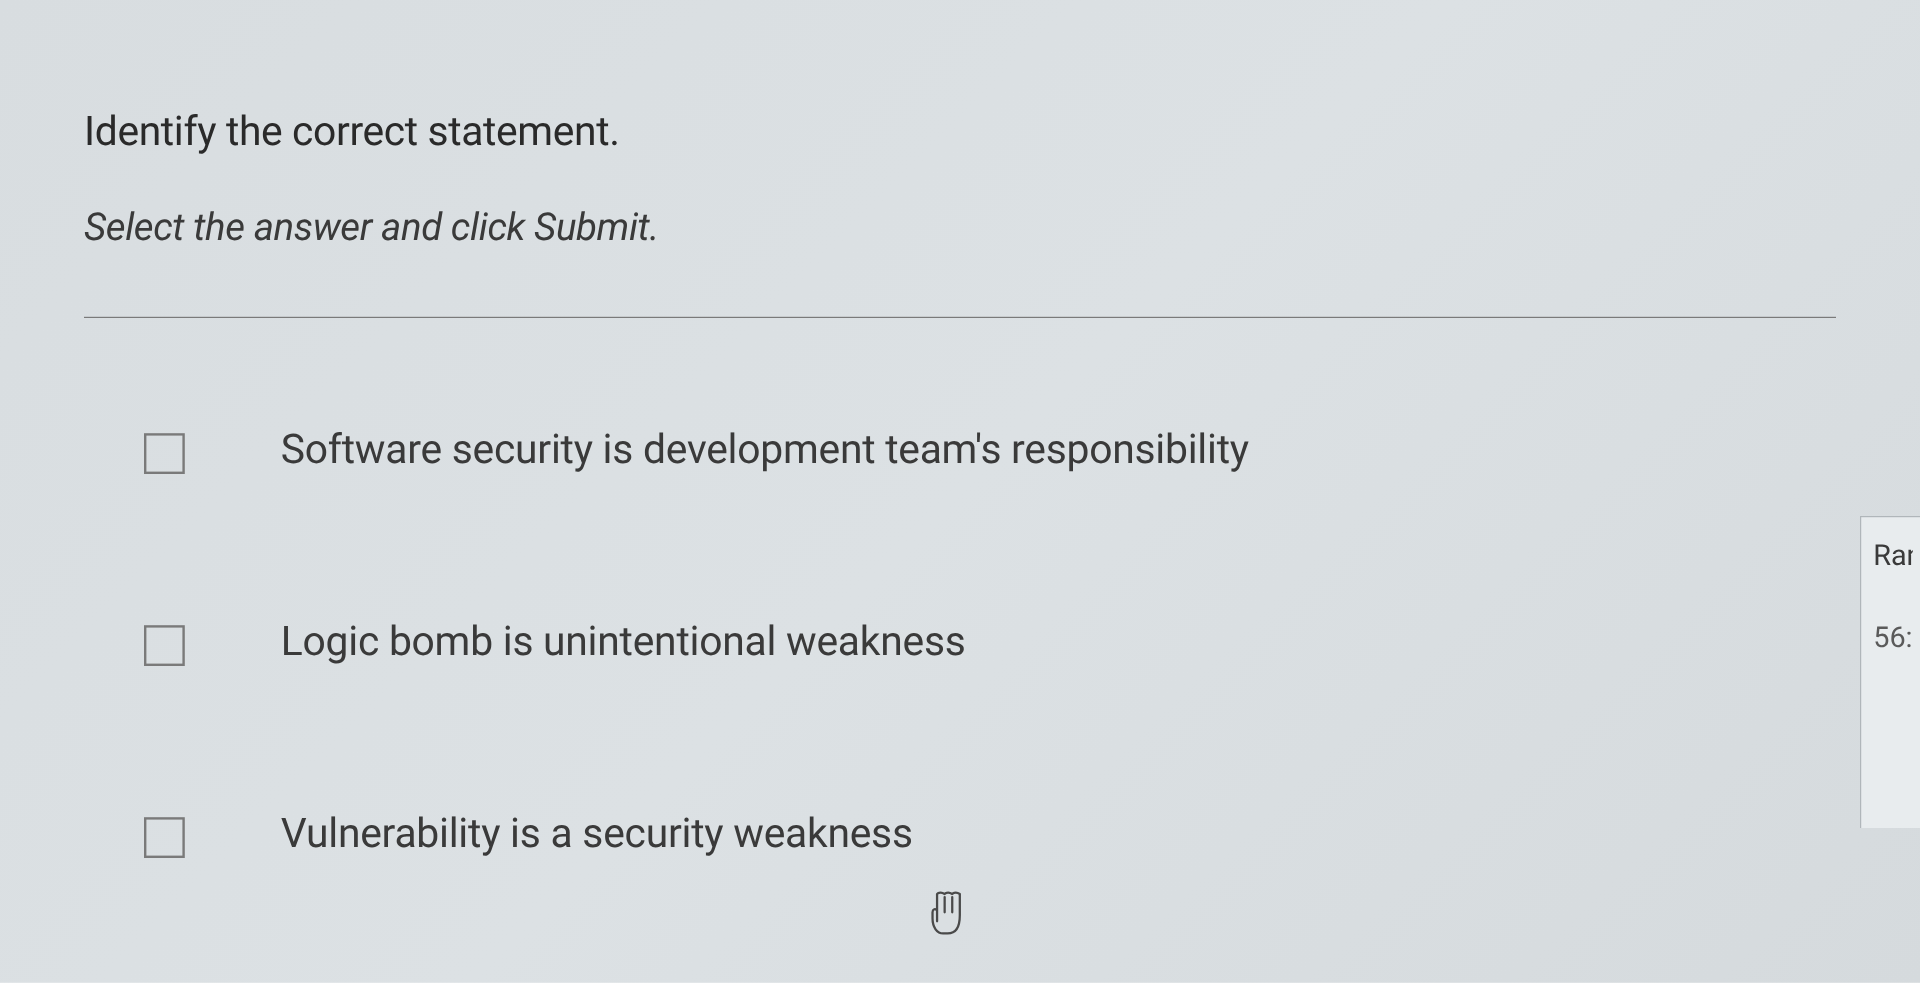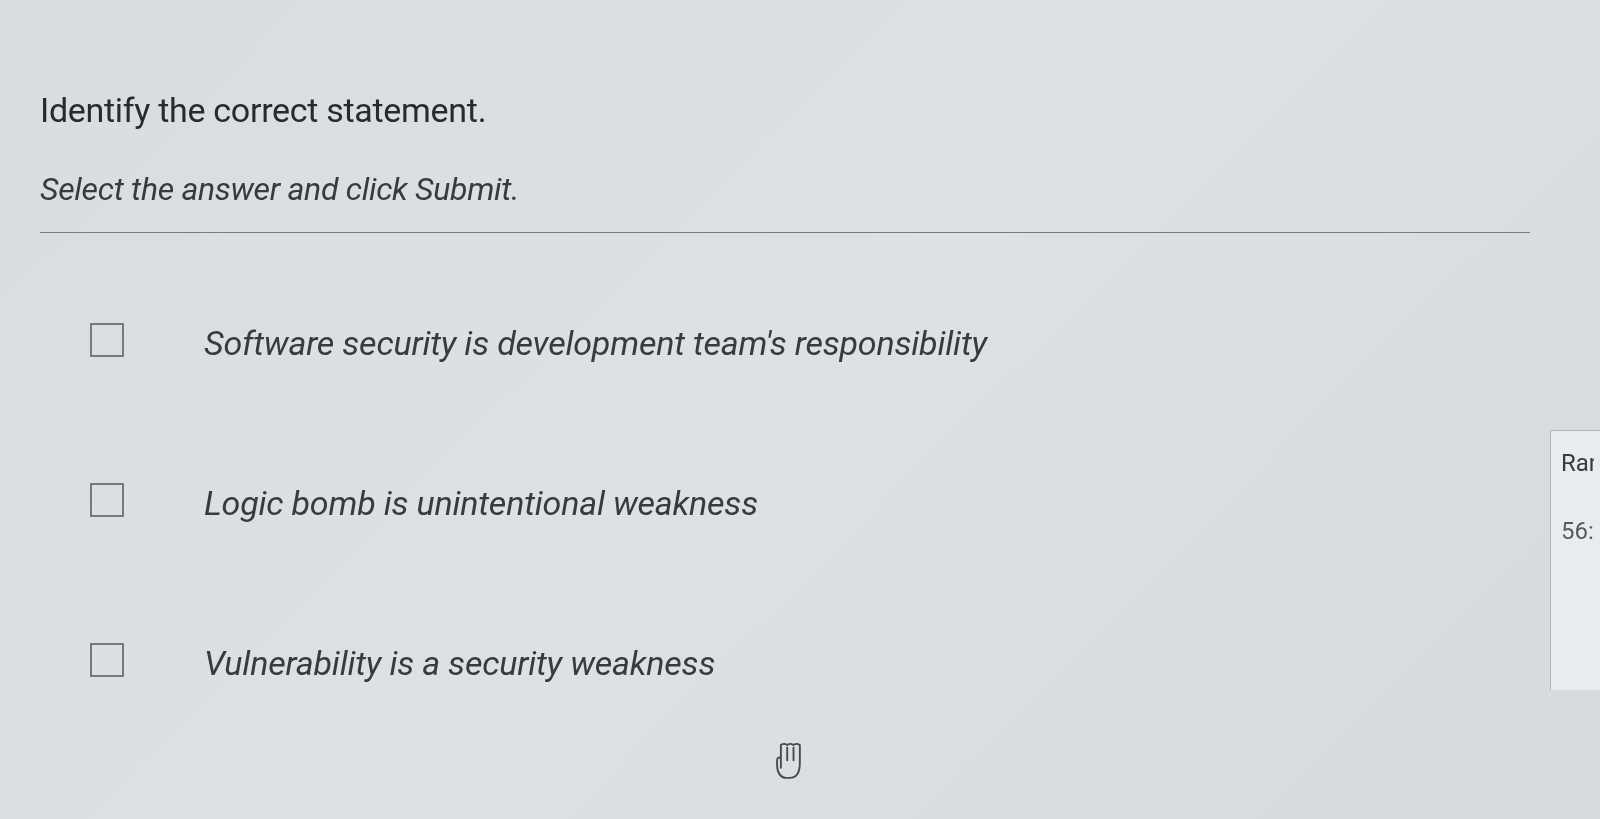--- a/index.html
+++ b/index.html
@@ -9,51 +9,50 @@
     }
     body {
       width: 1600px;
       height: 819px;
       background: linear-gradient(135deg, #d8dde0 0%, #dce1e4 50%, #d5dadd 100%);
       font-family: -apple-system, BlinkMacSystemFont, "Segoe UI", Roboto, Helvetica, Arial, sans-serif;
       position: relative;
       overflow: hidden;
     }
     .content {
-      padding: 90px 70px 40px 40px;
+      padding: 90px 70px 40px 70px;
     }
     .question-title {
       font-size: 34px;
       color: #2a2a2a;
       font-weight: 400;
       letter-spacing: -0.3px;
       margin-bottom: 40px;
     }
     .question-instruction {
       font-size: 32px;
       color: #3a3a3a;
       font-style: italic;
       font-weight: 400;
       letter-spacing: -0.3px;
-      margin-bottom: 24px;
+      margin-bottom: 56px;
     }
     .divider {
       border: none;
       border-top: 1px solid #7a7a7a;
       margin: 0 0 90px 0;
       width: 100%;
     }
     .options {
       padding-left: 50px;
     }
     .option-row {
       display: flex;
-      align-items: flex-start;
+      align-items: flex-end;
       margin-bottom: 120px;
-      font-style: italic;
     }
     .option-row:last-child {
       margin-bottom: 40px;
     }
     .checkbox {
       width: 34px;
       height: 34px;
       border: 2px solid #7a7a7a;
       background: transparent;
       flex-shrink: 0;

